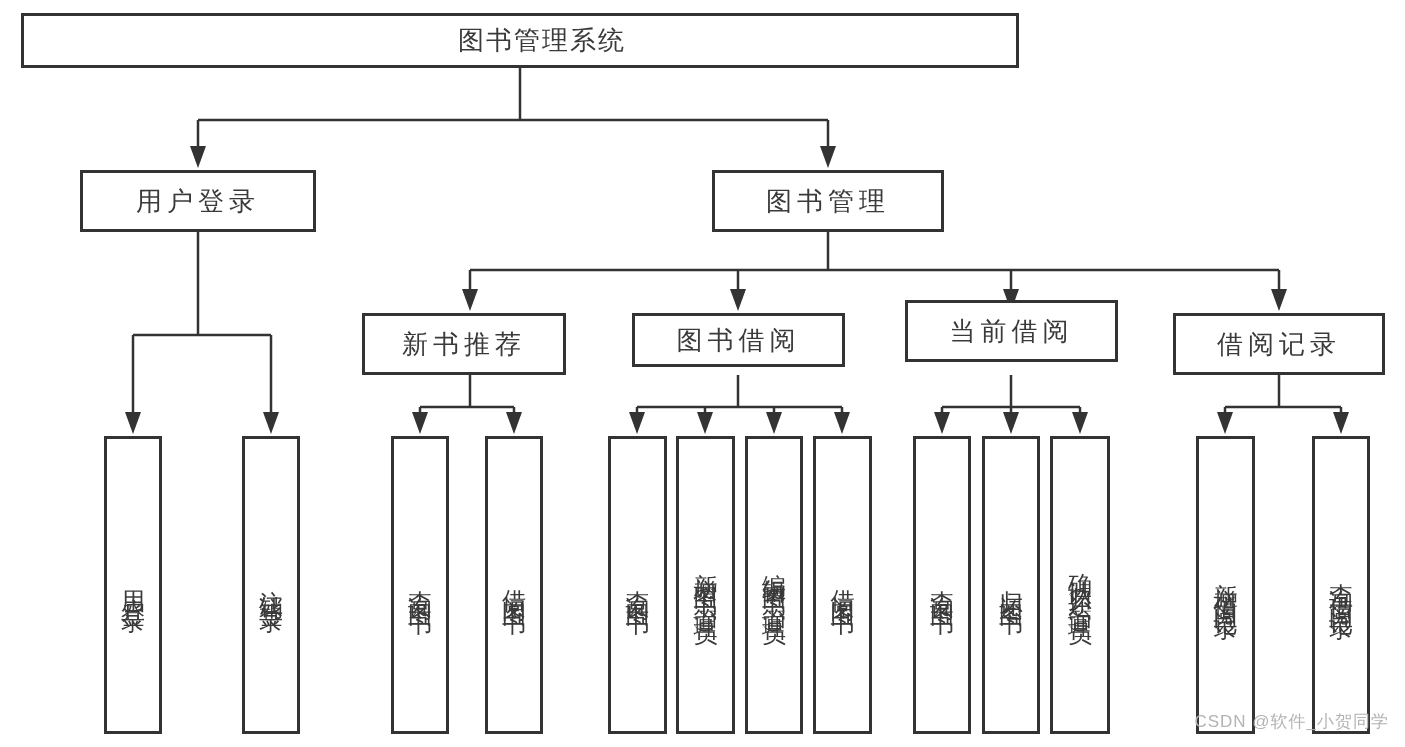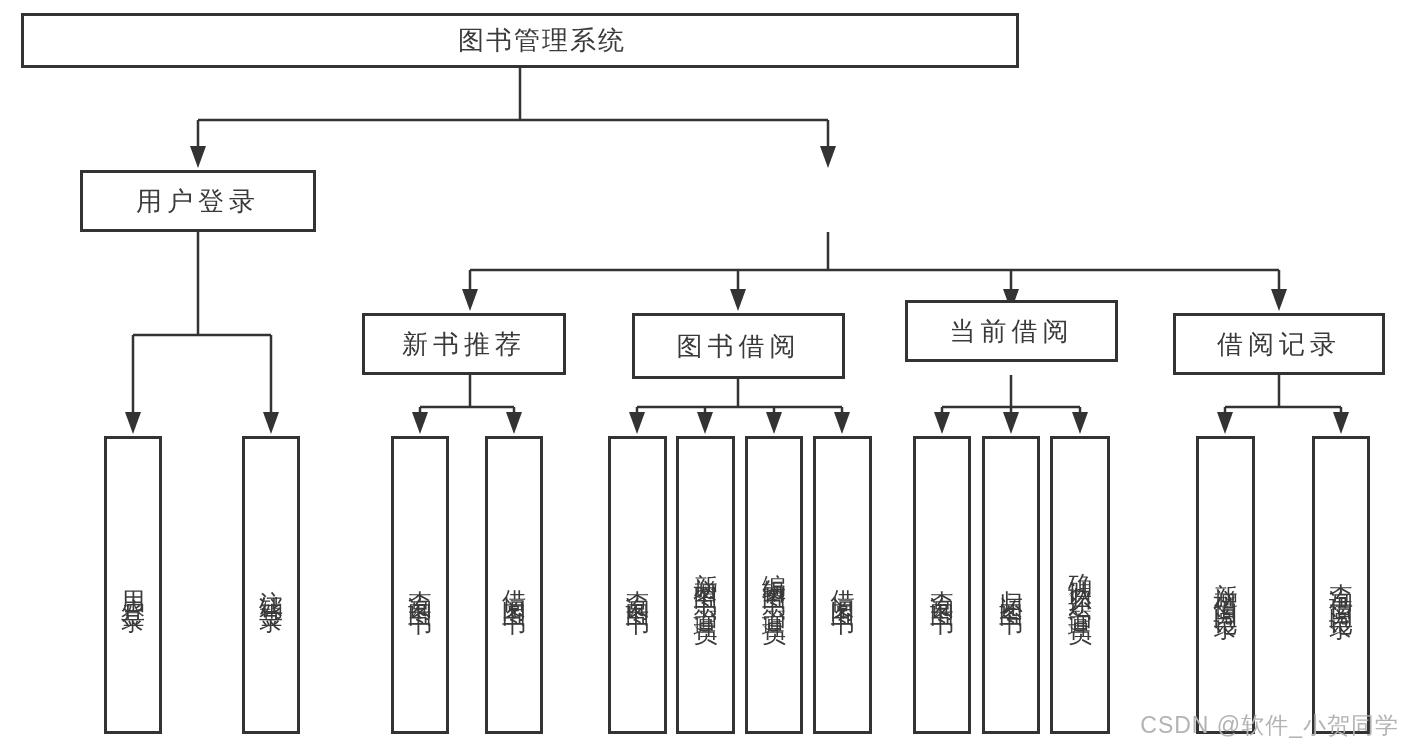--- a/index.html
+++ b/index.html
@@ -37,33 +37,33 @@
     text-orientation: mixed;
     font-size: 24px;
     letter-spacing: 7px;
     width: 58px;
     top: 436px;
     height: 298px;
   }
   .watermark {
     position: absolute;
     top: 710px;
-    right: 6px;
-    font-size: 23px;
+    right: 16px;
+    font-size: 17px;
     letter-spacing: 1px;
     color: #b3b3b3;
     z-index: 5;
     white-space: nowrap;
   }
   
   #root   { left: 21px;  top: 13px;  width: 998px; height: 55px; padding-left: 44px; }
   #l2-user{ left: 80px;  top: 170px; width: 236px; height: 62px; }
   #l2-book{ left: 712px; top: 170px; width: 232px; height: 62px; }
   #l3-rec { left: 362px; top: 313px; width: 204px; height: 62px; }
-  #l3-bor { left: 632px; top: 313px; width: 213px; height: 66px; }
+  #l3-bor { left: 632px; top: 313px; width: 213px; height: 54px; }
   #l3-cur { left: 905px; top: 300px; width: 213px; height: 62px; }
   #l3-rec2{ left: 1173px;top: 313px; width: 212px; height: 62px; }
   #u1 { left: 104px; }
   #u2 { left: 242px; }
   #n1 { left: 391px; }
   #n2 { left: 485px; }
   #b1 { left: 608px; width: 59px; }
   #b2 { left: 676px; width: 59px; }
   #b3 { left: 745px; }
   #b4 { left: 813px; width: 59px; }
@@ -155,20 +155,23 @@
     </g>
   </svg>
 
   <div class="node hbox" id="root">
     <span>图书管理系统</span>
   </div>
 
   <div class="node hbox l23" id="l2-user">
     <span>用户登录</span>
   </div>
+  <div class="node hbox l23" id="l2-book">
+    <span>图书管理</span>
+  </div>
 
   <div class="node hbox l23" id="l3-rec">
     <span>新书推荐</span>
   </div>
   <div class="node hbox l23" id="l3-bor">
     <span>图书借阅</span>
   </div>
   <div class="node hbox l23" id="l3-cur">
     <span>当前借阅</span>
   </div>

